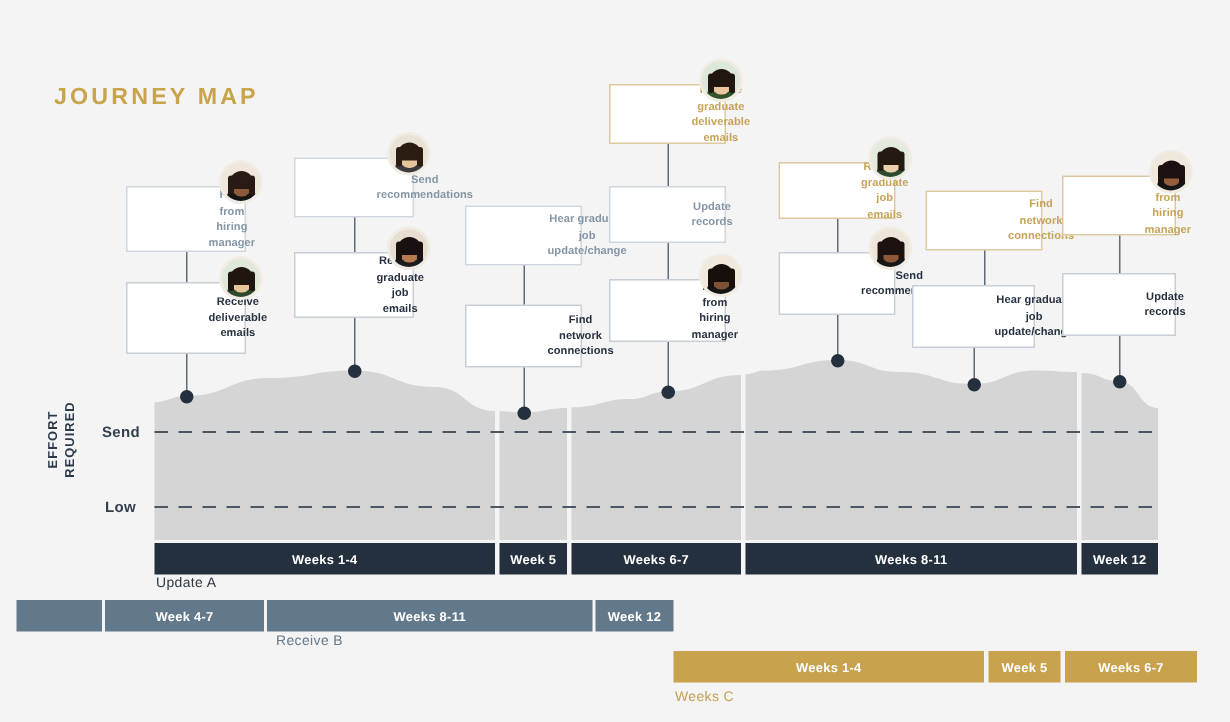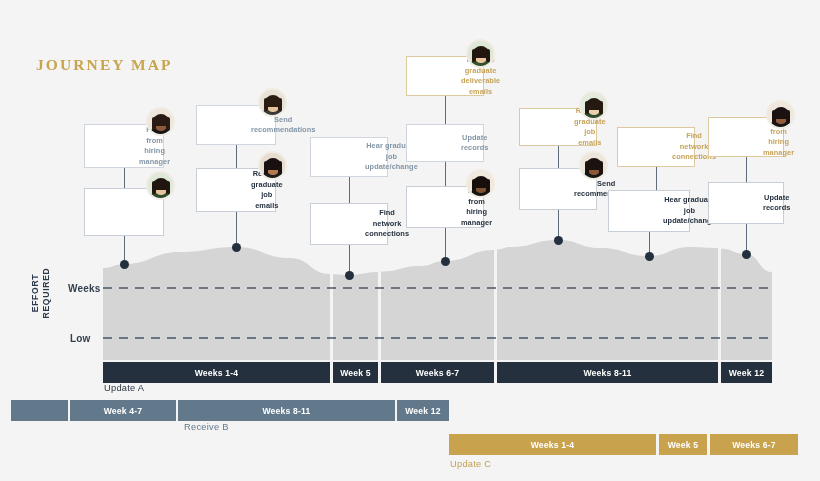--- a/index.html
+++ b/index.html
@@ -8,21 +8,21 @@
     background: #f5f5f5;
     font-family: "Liberation Sans", sans-serif;
     overflow: hidden;
   }
   #stage { position: relative; width: 820px; height: 481px; background: #f4f4f4; }
 
   
   #title {
     position: absolute; left: 36px; top: 56px;
     font-size: 15.5px; font-weight: 700; letter-spacing: 2.1px;
-    color: #c8a44c; white-space: nowrap; font-family: Liberation Serif, serif;
+    color: #c8a44c; white-space: nowrap;
   }
 
   
   #axis-label {
     position: absolute; left: -4px; top: 282px;
     width: 90px; text-align: center;
     transform: rotate(-90deg); transform-origin: center center;
     font-size: 8.6px; font-weight: 700; letter-spacing: .7px;
     color: #2b3a4a; line-height: 11px;
   }
@@ -100,21 +100,21 @@
   .lab-c { color: #c4a054; }
 </style>
 </head>
 <body>
 
 <div id="stage">
 
   <div id="title">JOURNEY MAP</div>
 
   <div id="axis-label">EFFORT REQUIRED</div>
-  <div class="axis-tick" id="tick-high" style="left: 68px; top: 283px;">Weeks</div>
+  <div class="axis-tick" id="tick-high" style="left: 68px; top: 283px;">Send</div>
   <div class="axis-tick" id="tick-low" style="left: 70px; top: 333px;">Low</div>
 
   <svg id="chart" viewBox="0 0 820 481" preserveAspectRatio="none" aria-hidden="true">
     <g id="area-group">
         <path d="M 103 268 C 113.5 268, 113.5 264, 124 264 C 152 264, 152 252, 180 252 C 208 252, 208 247, 236 247 C 263 247, 263 258, 290 258 C 310 258, 310 274, 330 274 L 330 360 L 103 360 Z" fill="#d5d5d5"></path>
         <path d="M 333 274.1578947368421 C 341 274.1578947368421, 341 275, 349 275 C 363.5 275, 363.5 272, 378 272 L 378 360 L 333 360 Z" fill="#d5d5d5"></path>
         <path d="M 381 271.57142857142856 C 400.5 271.57142857142856, 400.5 266, 420 266 C 432.5 266, 432.5 261, 445 261 C 469.5 261, 469.5 250, 494 250 L 494 360 L 381 360 Z" fill="#d5d5d5"></path>
         <path d="M 497 249.4375 C 503.5 249.4375, 503.5 247, 510 247 C 534 247, 534 240, 558 240 C 579 240, 579 248, 600 248 C 624.5 248, 624.5 256, 649 256 C 669.5 256, 669.5 247, 690 247 C 704 247, 704 248, 718 248 L 718 360 L 497 360 Z" fill="#d5d5d5"></path>
         <path d="M 721 248.64285714285714 C 733.5 248.64285714285714, 733.5 254, 746 254 C 759 254, 759 272, 772 272 L 772 360 L 721 360 Z" fill="#d5d5d5"></path>
       </g>
@@ -133,20 +133,21 @@
         <div class="face" style="background: rgb(240, 231, 220);">
           <div style="position:absolute;left:50%;top:56%;transform:translateX(-50%);width:20px;height:16px;border-radius:10px 10px 3px 3px;background:#151515;"></div>
           <div style="position:absolute;left:50%;top:26%;transform:translateX(-50%);width:13px;height:15px;border-radius:50% 50% 45% 45%;background:#8d5a3b;"></div>
           <div style="position:absolute;left:50%;top:21%;transform:translateX(-50%);width:16px;height:12px;border-radius:8px 8px 2px 2px;background:#2a1a14;"></div>
           <div style="position:absolute;left:calc(50% - 9px);top:30%;width:4px;height:13px;border-radius:3px;background:#2a1a14;"></div>
           <div style="position:absolute;left:calc(50% + 5px);top:30%;width:4px;height:13px;border-radius:3px;background:#2a1a14;"></div>
         </div>
       </div>
       <div class="card v-navy" style="left: 84px; top: 188px; width: 80px; height: 48px;">
         <div class="bar"></div>
+        <div class="txt">Receive deliverable emails</div>
       </div>
       <div class="avatar" style="left: 146px; top: 171px;">
         <div class="face" style="background: rgb(223, 233, 217);">
           <div style="position:absolute;left:50%;top:56%;transform:translateX(-50%);width:20px;height:16px;border-radius:10px 10px 3px 3px;background:#2e4a2c;"></div>
           <div style="position:absolute;left:50%;top:26%;transform:translateX(-50%);width:13px;height:15px;border-radius:50% 50% 45% 45%;background:#e8c49a;"></div>
           <div style="position:absolute;left:50%;top:21%;transform:translateX(-50%);width:16px;height:12px;border-radius:8px 8px 2px 2px;background:#20160f;"></div>
           <div style="position:absolute;left:calc(50% - 9px);top:30%;width:4px;height:13px;border-radius:3px;background:#20160f;"></div>
           <div style="position:absolute;left:calc(50% + 5px);top:30%;width:4px;height:13px;border-radius:3px;background:#20160f;"></div>
         </div>
       </div>
@@ -298,16 +299,16 @@
       <div class="tl-seg c-a" style="left: 721px; top: 362px; width: 51px;">Week 12</div>
       <div class="cohort-label lab-a" style="left: 104px; top: 383px;">Update A</div>
       <div class="tl-seg c-b" style="left: 11px; top: 400px; width: 57px;"></div>
       <div class="tl-seg c-b" style="left: 70px; top: 400px; width: 106px;">Week 4-7</div>
       <div class="tl-seg c-b" style="left: 178px; top: 400px; width: 217px;">Weeks 8-11</div>
       <div class="tl-seg c-b" style="left: 397px; top: 400px; width: 52px;">Week 12</div>
       <div class="cohort-label lab-b" style="left: 184px; top: 422px;">Receive B</div>
       <div class="tl-seg c-c" style="left: 449px; top: 434px; width: 207px;">Weeks 1-4</div>
       <div class="tl-seg c-c" style="left: 659px; top: 434px; width: 48px;">Week 5</div>
       <div class="tl-seg c-c" style="left: 710px; top: 434px; width: 88px;">Weeks 6-7</div>
-      <div class="cohort-label lab-c" style="left: 450px; top: 459px;">Update C</div>
+      <div class="cohort-label lab-c" style="left: 450px; top: 459px;">Weeks C</div>
     </div>
 
 </div>
 
 </body></html>

